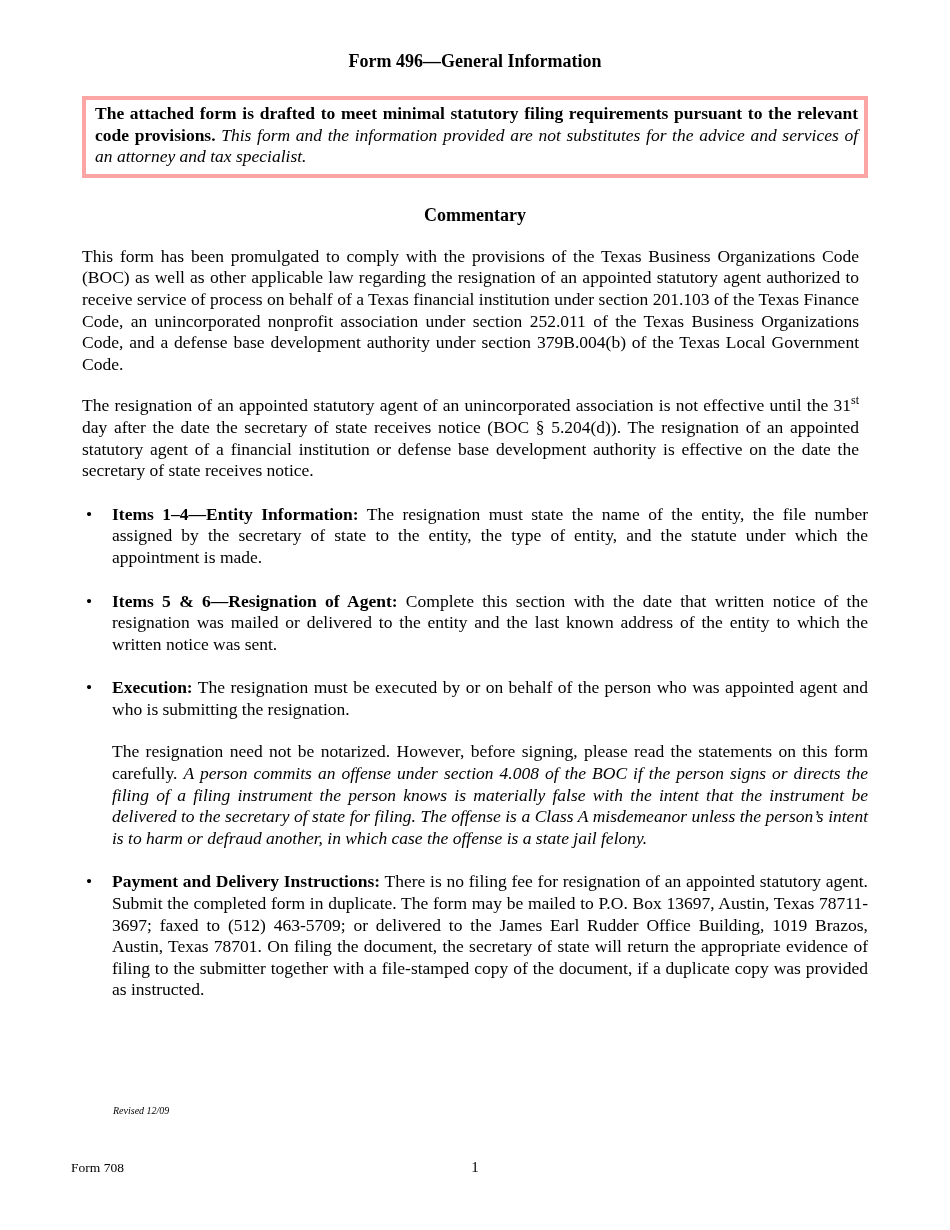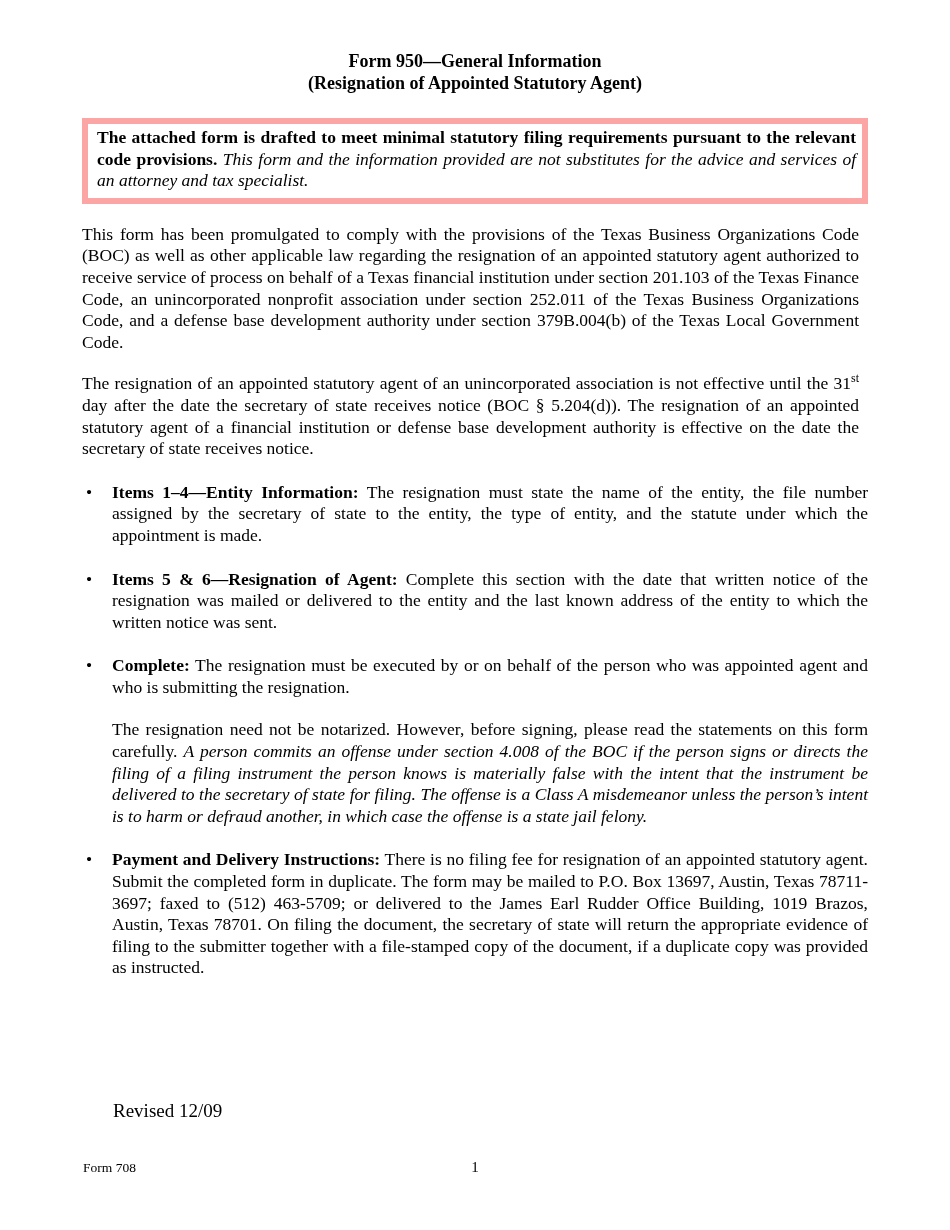--- a/index.html
+++ b/index.html
@@ -14,21 +14,21 @@
     line-height: 21.6px;
     position: relative;
     overflow: hidden;
   }
   .page { padding: 50px 82px 0 82px; }
 
   .doc-title { font-size: 18px; font-weight: bold; text-align: center; line-height: 22px; margin: 0; }
   .doc-title .title-line { display: block; }
 
   .notice {
-    border: 6px solid #fca5a5;
+    border: 4px solid #fca5a5;
     margin-top: 24px;
     padding: 3px 6px 6px 9px;
     text-align: justify;
   }
   .notice .b { font-weight: bold; }
   .notice .i { font-style: italic; }
 
   .heading { font-size: 18px; font-weight: bold; text-align: center; line-height: 22px; margin: 26px 0 0 0; }
 
   .para { text-align: justify; margin: 20px 9px 0 0; }
@@ -37,38 +37,38 @@
   .bullets { margin-top: 22px; }
   .bullet-item { display: flex; margin-top: 22px; }
   .bullet-item.first { margin-top: 0; }
   .bullet-marker { flex: 0 0 30px; width: 30px; padding-left: 4px; }
   .bullet-body { flex: 1; text-align: justify; }
   .bullet-label { font-weight: bold; }
 
   .note-para { margin: 21px 0 0 30px; text-align: justify; font-family: Liberation Serif, serif; }
   .note-italic { font-style: italic; }
 
-  .revised { position: absolute; left: 113px; top: 1100px; font-size: 19px; }
-  .footer-form { position: absolute; left: 83px; top: 1157px; font-size: 13.5px; }
+  .revised { position: absolute; left: 113px; top: 1100px; font-size: 10px; font-style: italic; }
+  .footer-form { position: absolute; left: 71px; top: 1157px; font-size: 13.5px; }
   .footer-page { position: absolute; left: 0; top: 1157px; width: 950px; text-align: center; font-size: 15px; }
 </style>
 </head>
 <body>
 
 <div class="page">
 
   <h1 class="doc-title">
-    <span class="title-line">Form 950—General Information</span>
-    <span class="title-line">(Resignation of Appointed Statutory Agent)</span>
+    <span class="title-line">Form 496—General Information</span>
   </h1>
 
   <div class="notice">
     <span class="b">The attached form is drafted to meet minimal statutory filing requirements pursuant to the relevant code provisions.</span><span class="i"> This form and the information provided are not substitutes for the advice and services of an attorney and tax specialist.</span>
   </div>
 
+  <h2 class="heading">Commentary</h2>
 
   <p class="para">This form has been promulgated to comply with the provisions of the Texas Business Organizations Code (BOC) as well as other applicable law regarding the resignation of an appointed statutory agent authorized to receive service of process on behalf of a Texas financial institution under section 201.103 of the Texas Finance Code, an unincorporated nonprofit association under section 252.011 of the Texas Business Organizations Code, and a defense base development authority under section 379B.004(b) of the Texas Local Government Code.</p>
 
   <p class="para"><span>The resignation of an appointed statutory agent of an unincorporated association is not effective until the 31</span><sup>st</sup><span> day after the date the secretary of state receives notice (BOC § 5.204(d)).  The resignation of an appointed statutory agent of a financial institution or defense base development authority is effective on the date the secretary of state receives notice.</span></p>
 
 
   <div class="bullets">
 
     <div class="bullet-item first">
       <span class="bullet-marker">•</span>
@@ -80,21 +80,21 @@
     <div class="bullet-item">
       <span class="bullet-marker">•</span>
       <div class="bullet-body">
         <span class="bullet-label">Items 5 &amp; 6—Resignation of Agent:</span><span>  Complete this section with the date that written notice of the resignation was mailed or delivered to the entity and the last known address of the entity to which the written notice was sent.</span>
       </div>
     </div>
 
     <div class="bullet-item">
       <span class="bullet-marker">•</span>
       <div class="bullet-body">
-        <span class="bullet-label">Complete:</span><span>  The resignation must be executed by or on behalf of the person who was appointed agent and who is submitting the resignation.</span>
+        <span class="bullet-label">Execution:</span><span>  The resignation must be executed by or on behalf of the person who was appointed agent and who is submitting the resignation.</span>
       </div>
     </div>
 
     <p class="note-para"><span>The resignation need not be notarized.  However, before signing, please read the statements on this form carefully.  </span><span class="note-italic">A person commits an offense under section 4.008 of the BOC if the person signs or directs the filing of a filing instrument the person knows is materially false with the intent that the instrument be delivered to the secretary of state for filing.  The offense is a Class A misdemeanor unless the person’s intent is to harm or defraud another, in which case the offense is a state jail felony.</span></p>
 
     <div class="bullet-item">
       <span class="bullet-marker">•</span>
       <div class="bullet-body">
         <span class="bullet-label">Payment and Delivery Instructions:</span><span>  There is no filing fee for resignation of an appointed statutory agent.  Submit the completed form in duplicate. The form may be mailed to P.O. Box 13697, Austin, Texas 78711-3697; faxed to (512) 463-5709; or delivered to the James Earl Rudder Office Building, 1019 Brazos, Austin, Texas 78701. On filing the document, the secretary of state will return the appropriate evidence of filing to the submitter together with a file-stamped copy of the document, if a duplicate copy was provided as instructed.</span>
       </div>

